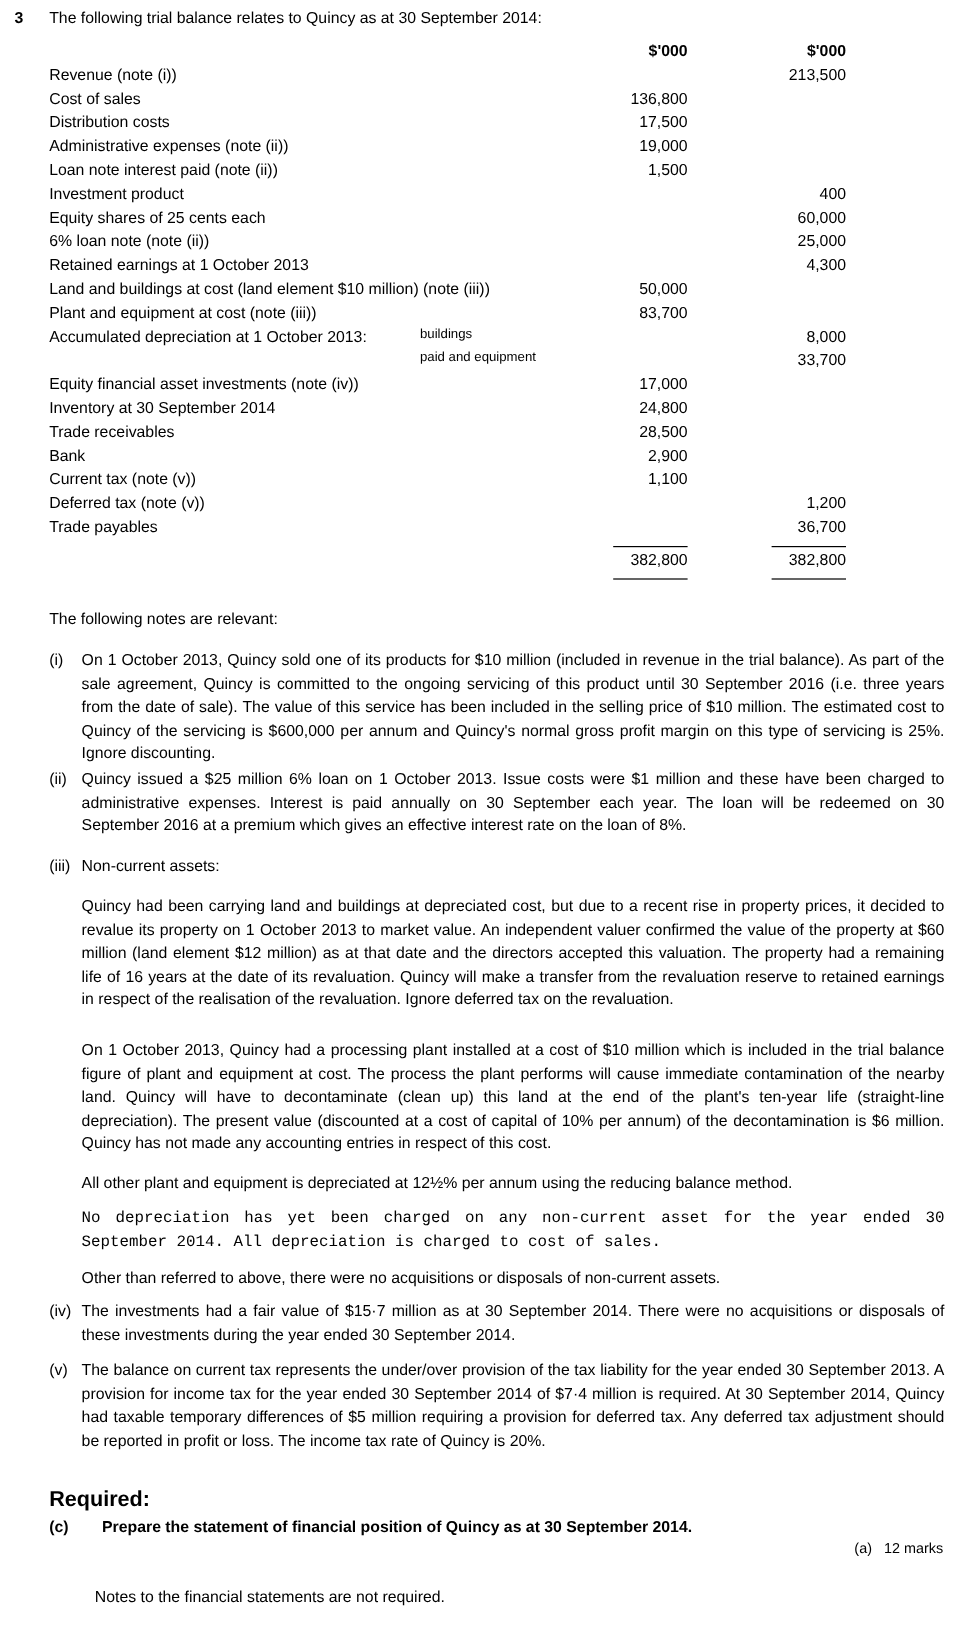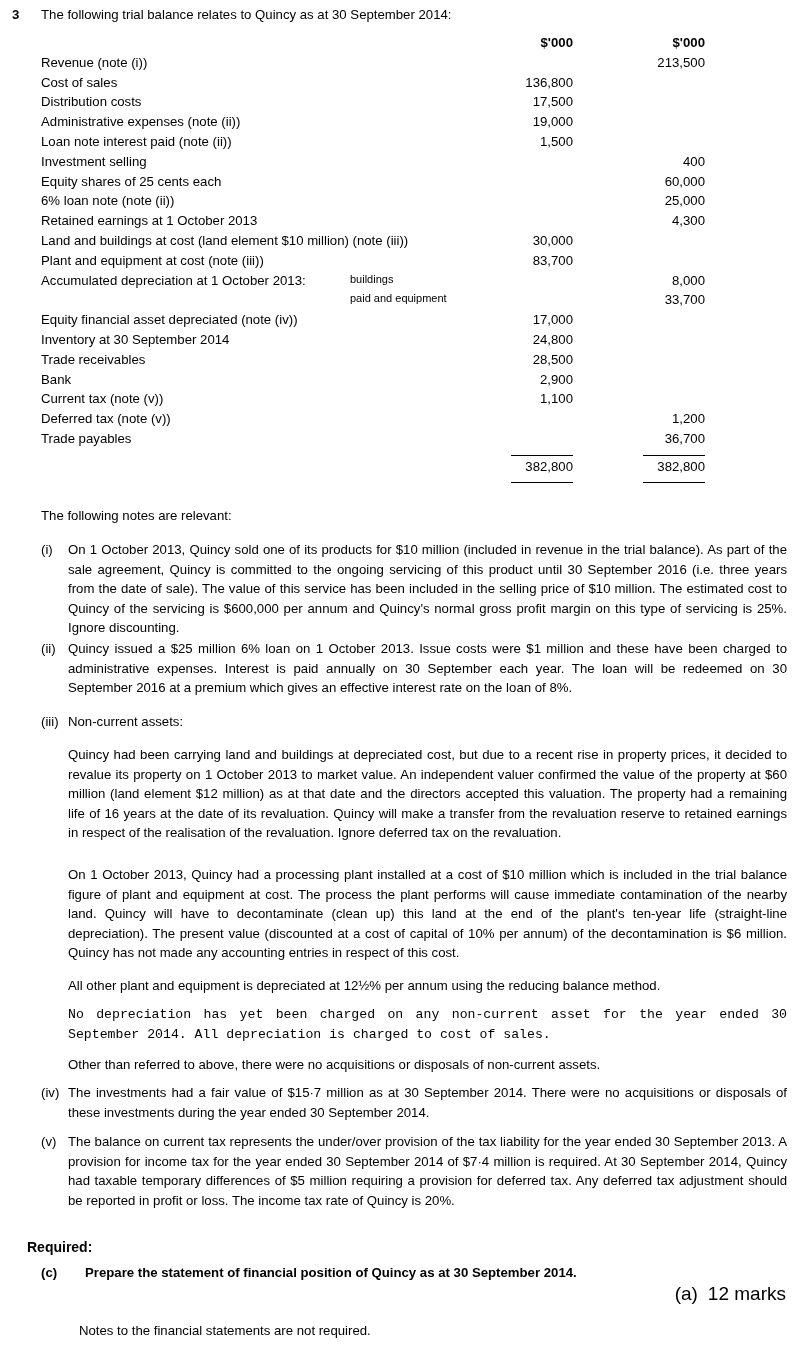--- a/index.html
+++ b/index.html
@@ -149,44 +149,44 @@
   }
   .subpara {
     left: 68px;
     width: 719px;
   }
   .nojust { text-align: left; }
 
   
   .required-label {
     position: absolute;
-    left: 27px;
+    left: 41px;
     font-weight: bold;
-    font-size: 14px;
+    font-size: 18px;
   }
   .req-item {
     position: absolute;
     left: 41px;
     width: 746px;
     font-weight: bold;
     font-size: 13.2px;
   }
   .req-item .marker {
     position: absolute;
     left: 0;
     top: 0;
   }
   .req-item .body {
     display: block;
     margin-left: 44px;
   }
   .marks {
     position: absolute;
     right: 26px;
-    font-size: 19px;
+    font-size: 12px;
     white-space: nowrap;
   }
   .marks .mk-a { margin-right: 10px; }
   .footnote {
     position: absolute;
     left: 44px;
     font-size: 13.2px;
     margin-left: 35px;
   }
 </style>
@@ -226,63 +226,63 @@
       <span class="tb-label">Administrative expenses (note (ii))</span>
       <span class="tb-c1">19,000</span>
       <span class="tb-c2"></span>
     </div>
     <div class="tb-row">
       <span class="tb-label">Loan note interest paid (note (ii))</span>
       <span class="tb-c1">1,500</span>
       <span class="tb-c2"></span>
     </div>
     <div class="tb-row">
-      <span class="tb-label">Investment selling</span>
+      <span class="tb-label">Investment product</span>
       <span class="tb-c1"></span>
       <span class="tb-c2">400</span>
     </div>
     <div class="tb-row">
       <span class="tb-label">Equity shares of 25 cents each</span>
       <span class="tb-c1"></span>
       <span class="tb-c2">60,000</span>
     </div>
     <div class="tb-row">
       <span class="tb-label">6% loan note (note (ii))</span>
       <span class="tb-c1"></span>
       <span class="tb-c2">25,000</span>
     </div>
     <div class="tb-row">
       <span class="tb-label">Retained earnings at 1 October 2013</span>
       <span class="tb-c1"></span>
       <span class="tb-c2">4,300</span>
     </div>
     <div class="tb-row">
       <span class="tb-label">Land and buildings at cost (land element $10 million) (note (iii))</span>
-      <span class="tb-c1">30,000</span>
+      <span class="tb-c1">50,000</span>
       <span class="tb-c2"></span>
     </div>
     <div class="tb-row">
       <span class="tb-label">Plant and equipment at cost (note (iii))</span>
       <span class="tb-c1">83,700</span>
       <span class="tb-c2"></span>
     </div>
     <div class="tb-row">
       <span class="tb-label">Accumulated depreciation at 1 October 2013:</span>
       <span class="tb-sublabel">buildings</span>
       <span class="tb-c1"></span>
       <span class="tb-c2">8,000</span>
     </div>
     <div class="tb-row">
       <span class="tb-label"></span>
       <span class="tb-sublabel">paid and equipment</span>
       <span class="tb-c1"></span>
       <span class="tb-c2">33,700</span>
     </div>
     <div class="tb-row">
-      <span class="tb-label">Equity financial asset depreciated (note (iv))</span>
+      <span class="tb-label">Equity financial asset investments (note (iv))</span>
       <span class="tb-c1">17,000</span>
       <span class="tb-c2"></span>
     </div>
     <div class="tb-row">
       <span class="tb-label">Inventory at 30 September 2014</span>
       <span class="tb-c1">24,800</span>
       <span class="tb-c2"></span>
     </div>
     <div class="tb-row">
       <span class="tb-label">Trade receivables</span>

